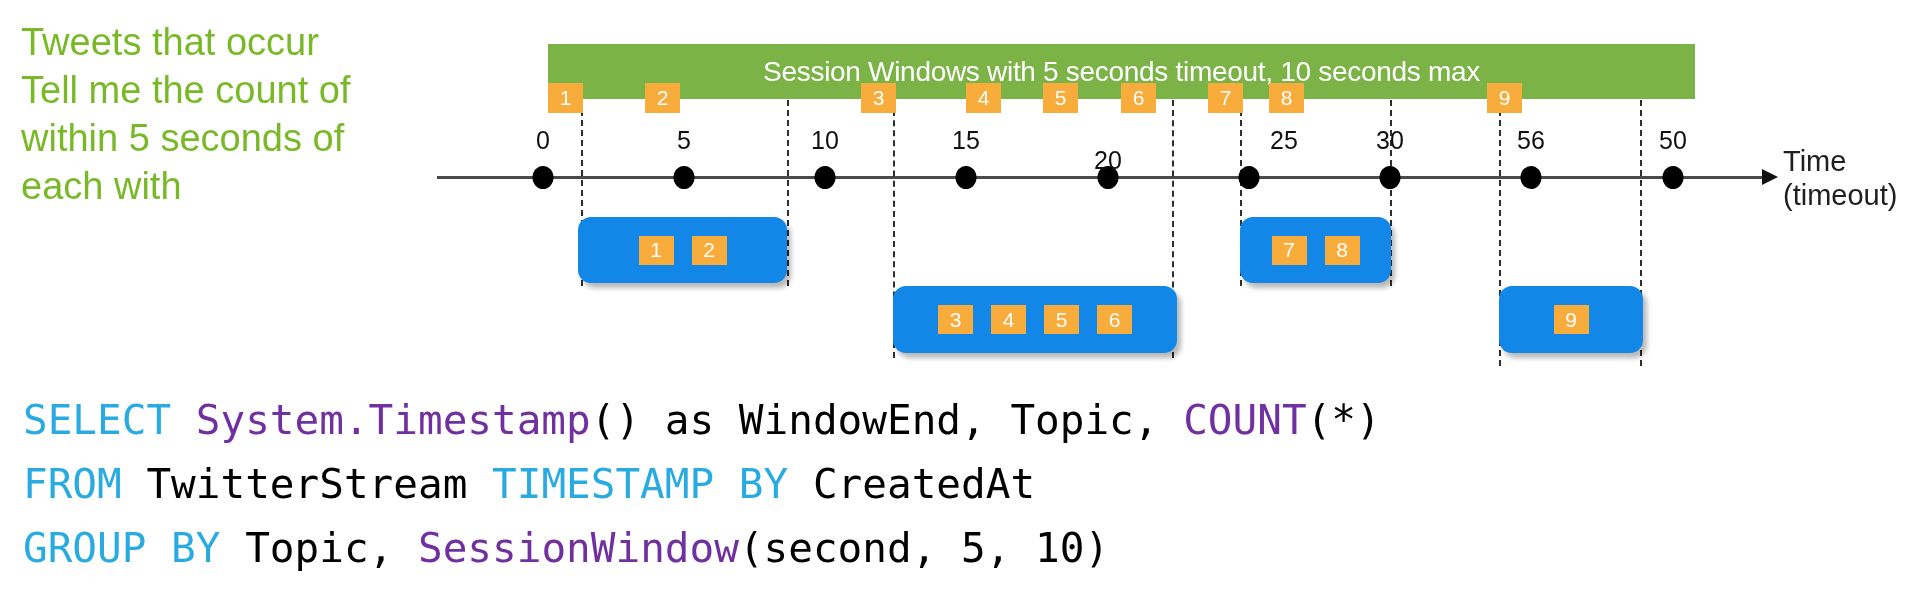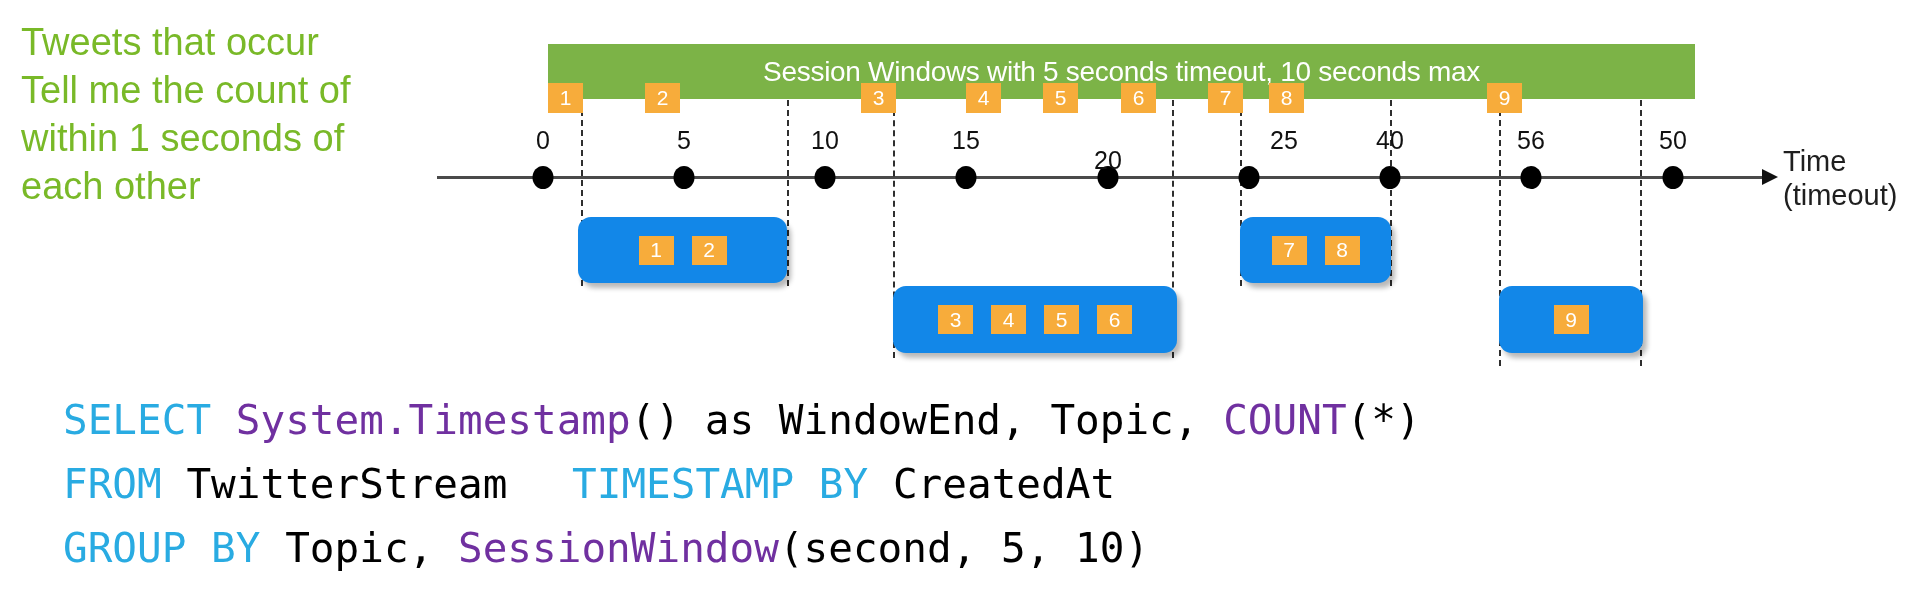--- a/index.html
+++ b/index.html
@@ -81,34 +81,34 @@
     position:absolute; left:1783px; top:144px;
     font-size:29px; line-height:34px; color:#1f1f1f;
   }
 
   
   .code {
     position:absolute; left:23px; top:388px;
     font-family:"DejaVu Sans Mono","Liberation Mono",monospace;
     font-size:41px; line-height:64px; white-space:pre; color:#000;
   }
-  .tok-keyword  { color:var(--keyword,#29ABE2);margin-left:40px; }
+  .tok-keyword  { color:var(--keyword,#29ABE2); }
   .tok-function { color:var(--function,#7030A0); }
   .tok-plain    { color:#000; }
 </style>
 </head>
 <body>
 
 <div class="stage" style="--green-text: #79B928; --banner-green: #7CB347; --orange: #F7AC3B; --blue: #1287E8; --keyword: #29ABE2; --function: #7030A0;">
 
   <div class="question">
       <div>Tweets that occur</div>
       <div>Tell me the count of</div>
-      <div>within 1 seconds of</div>
-      <div>each other</div>
+      <div>within 5 seconds of</div>
+      <div>each with</div>
     </div>
 
   <div class="banner">
     <span>Session Windows with 5 seconds timeout, 10 seconds max</span>
   </div>
 
   <div>
     <div class="timeline-line"></div>
     <div class="timeline-arrowhead"></div>
     <div>
@@ -118,21 +118,21 @@
         <div class="tick-label" style="left: 684px;">5</div>
         <div class="tick-dot" style="left: 825px;"></div>
         <div class="tick-label" style="left: 825px;">10</div>
         <div class="tick-dot" style="left: 966px;"></div>
         <div class="tick-label" style="left: 966px;">15</div>
         <div class="tick-dot" style="left: 1108px;"></div>
         <div class="tick-label" style="left: 1108px; margin-top: 20px;">20</div>
         <div class="tick-dot" style="left: 1249px;"></div>
         <div class="tick-label" style="left: 1284px;">25</div>
         <div class="tick-dot" style="left: 1390px;"></div>
-        <div class="tick-label" style="left: 1390px;">40</div>
+        <div class="tick-label" style="left: 1390px;">30</div>
         <div class="tick-dot" style="left: 1531px;"></div>
         <div class="tick-label" style="left: 1531px;">56</div>
         <div class="tick-dot" style="left: 1673px;"></div>
         <div class="tick-label" style="left: 1673px;">50</div>
       </div>
     <div>
         <div class="event-marker" style="left: 548px;">1</div>
         <div class="event-marker" style="left: 645px;">2</div>
         <div class="event-marker" style="left: 861px;">3</div>
         <div class="event-marker" style="left: 966px;">4</div>

